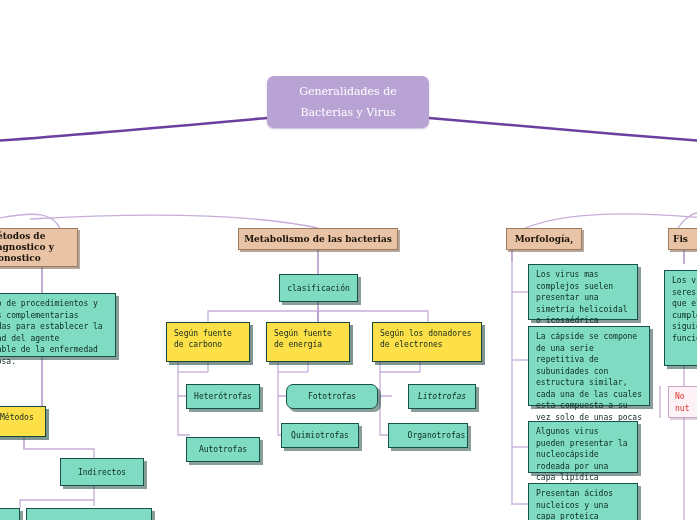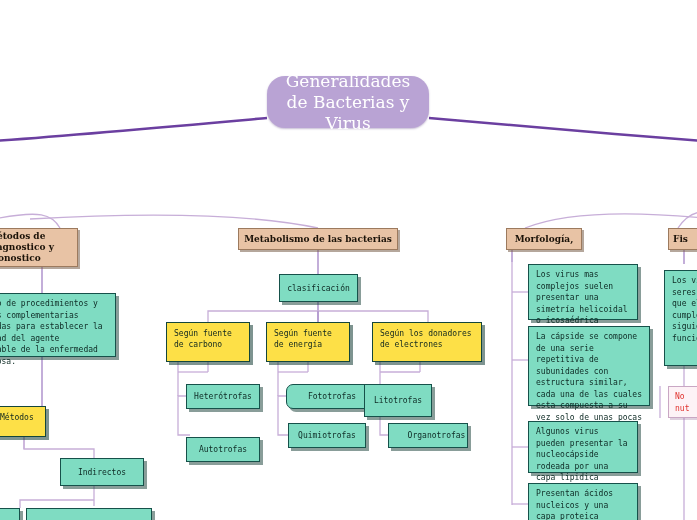--- a/index.html
+++ b/index.html
@@ -12,23 +12,23 @@
   }
   #canvas{position:absolute;left:0;top:0;width:697px;height:520px;}
   svg.links{position:absolute;left:0;top:0;width:697px;height:520px;pointer-events:none;}
 
   .node{position:absolute;box-sizing:border-box;}
 
   
   .root{
     background:#b9a3d4;
     color:#ffffff;
-    border-radius:18px;
+    border-radius:7px;
     font-family:"DejaVu Serif", serif;
-    font-size:17px;
+    font-size:11px;
     line-height:21px;
     text-align:center;
     display:flex;align-items:center;justify-content:center;
     padding:6px 24px;
     box-shadow:0 1px 2px rgba(90,60,130,.35);
   }
 
   
   .topic{
     background:#e8c3a5;
@@ -155,23 +155,23 @@
   <div class="node leaf center" style="left:279px;top:274px;width:79px;height:28px;">clasificación</div>
 
   <div class="node cat" style="left:166px;top:322px;width:84px;height:40px;">Según fuente de carbono</div>
   <div class="node cat" style="left:266px;top:322px;width:84px;height:40px;">Según fuente de energía</div>
   <div class="node cat" style="left:372px;top:322px;width:110px;height:40px;">Según los donadores de electrones</div>
 
   <div class="node leaf center" style="left:186px;top:384px;width:74px;height:25px;">Heterótrofas</div>
   <div class="node leaf center" style="left:186px;top:437px;width:74px;height:25px;">Autotrofas</div>
 
   <div class="node leaf center" style="left:286px;top:384px;width:92px;height:25px;border-radius:7px;">Fototrofas</div>
-  <div class="node leaf center" style="left:288px;top:423px;width:78px;height:25px;">Quimiotrofas</div>
+  <div class="node leaf center" style="left:281px;top:423px;width:78px;height:25px;">Quimiotrofas</div>
 
-  <div class="node leaf center" style="left:364px;top:384px;width:68px;height:33px;">Litotrofas</div>
+  <div class="node leaf center" style="left:408px;top:384px;width:68px;height:25px;font-style:italic;">Litotrofas</div>
   <div class="node leaf center" style="left:388px;top:423px;width:80px;height:25px;padding-left:24px;">Organotrofas</div>
 
   <div class="node topic" style="left:506px;top:228px;width:76px;height:22px;">Morfología,</div>
 
   <div class="node leaf para" style="left:528px;top:264px;width:110px;height:56px;">Los virus mas complejos suelen presentar una simetría helicoidal o icosaédrica</div>
   <div class="node leaf para" style="left:528px;top:326px;width:122px;height:80px;">La cápside se compone de una serie repetitiva de subunidades con estructura similar, cada una de las cuales esta compuesta a su vez solo de unas pocas proteinas diferentes</div>
   <div class="node leaf para" style="left:528px;top:421px;width:110px;height:52px;">Algunos virus pueden presentar la nucleocápside rodeada por una capa lipidica</div>
   <div class="node leaf para" style="left:528px;top:483px;width:110px;height:44px;">Presentan ácidos nucleicos y una capa proteica</div>
 
   <div class="node topic" style="left:668px;top:228px;width:44px;height:22px;justify-content:flex-start;">Fis</div>

